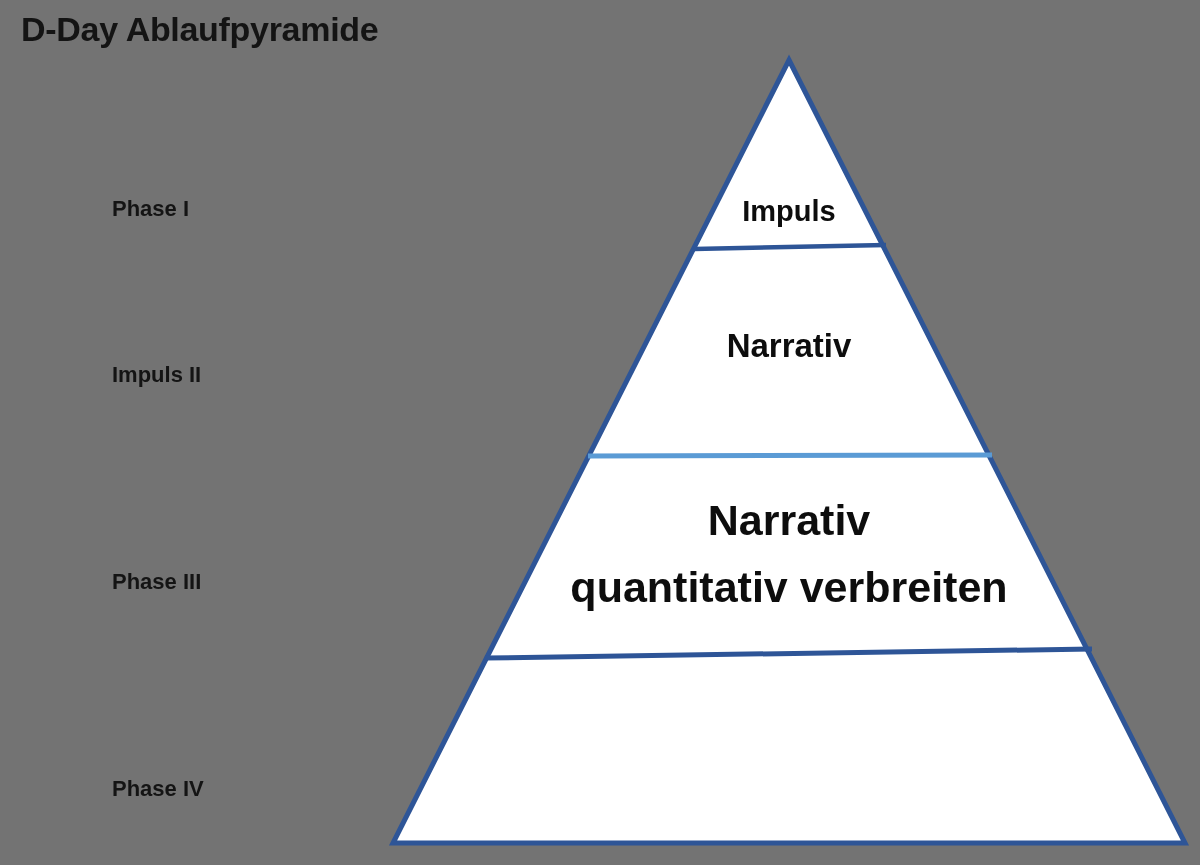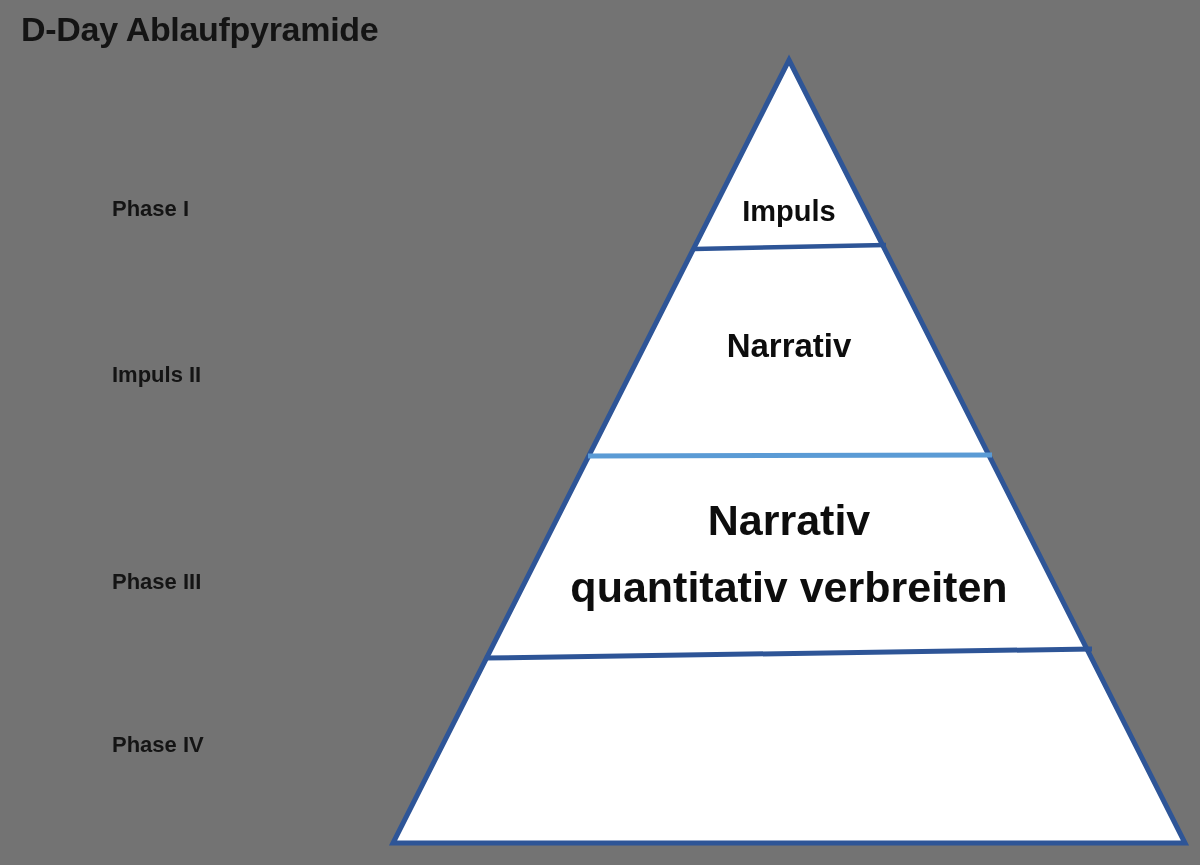--- a/index.html
+++ b/index.html
@@ -31,21 +31,21 @@
     position: absolute;
     left: 112px;
     font-size: 22px;
     font-weight: bold;
     color: #141414;
     white-space: nowrap;
   }
   .phase-1 { top: 196px; }
   .phase-2 { top: 362px; }
   .phase-3 { top: 549px; margin-top: 20px; }
-  .phase-4 { top: 732px; }
+  .phase-4 { top: 776px; }
   .pyramid-svg {
     position: absolute;
     left: 0;
     top: 0;
     width: 1200px;
     height: 865px;
   }
   .lvl {
     position: absolute;
     text-align: center;

